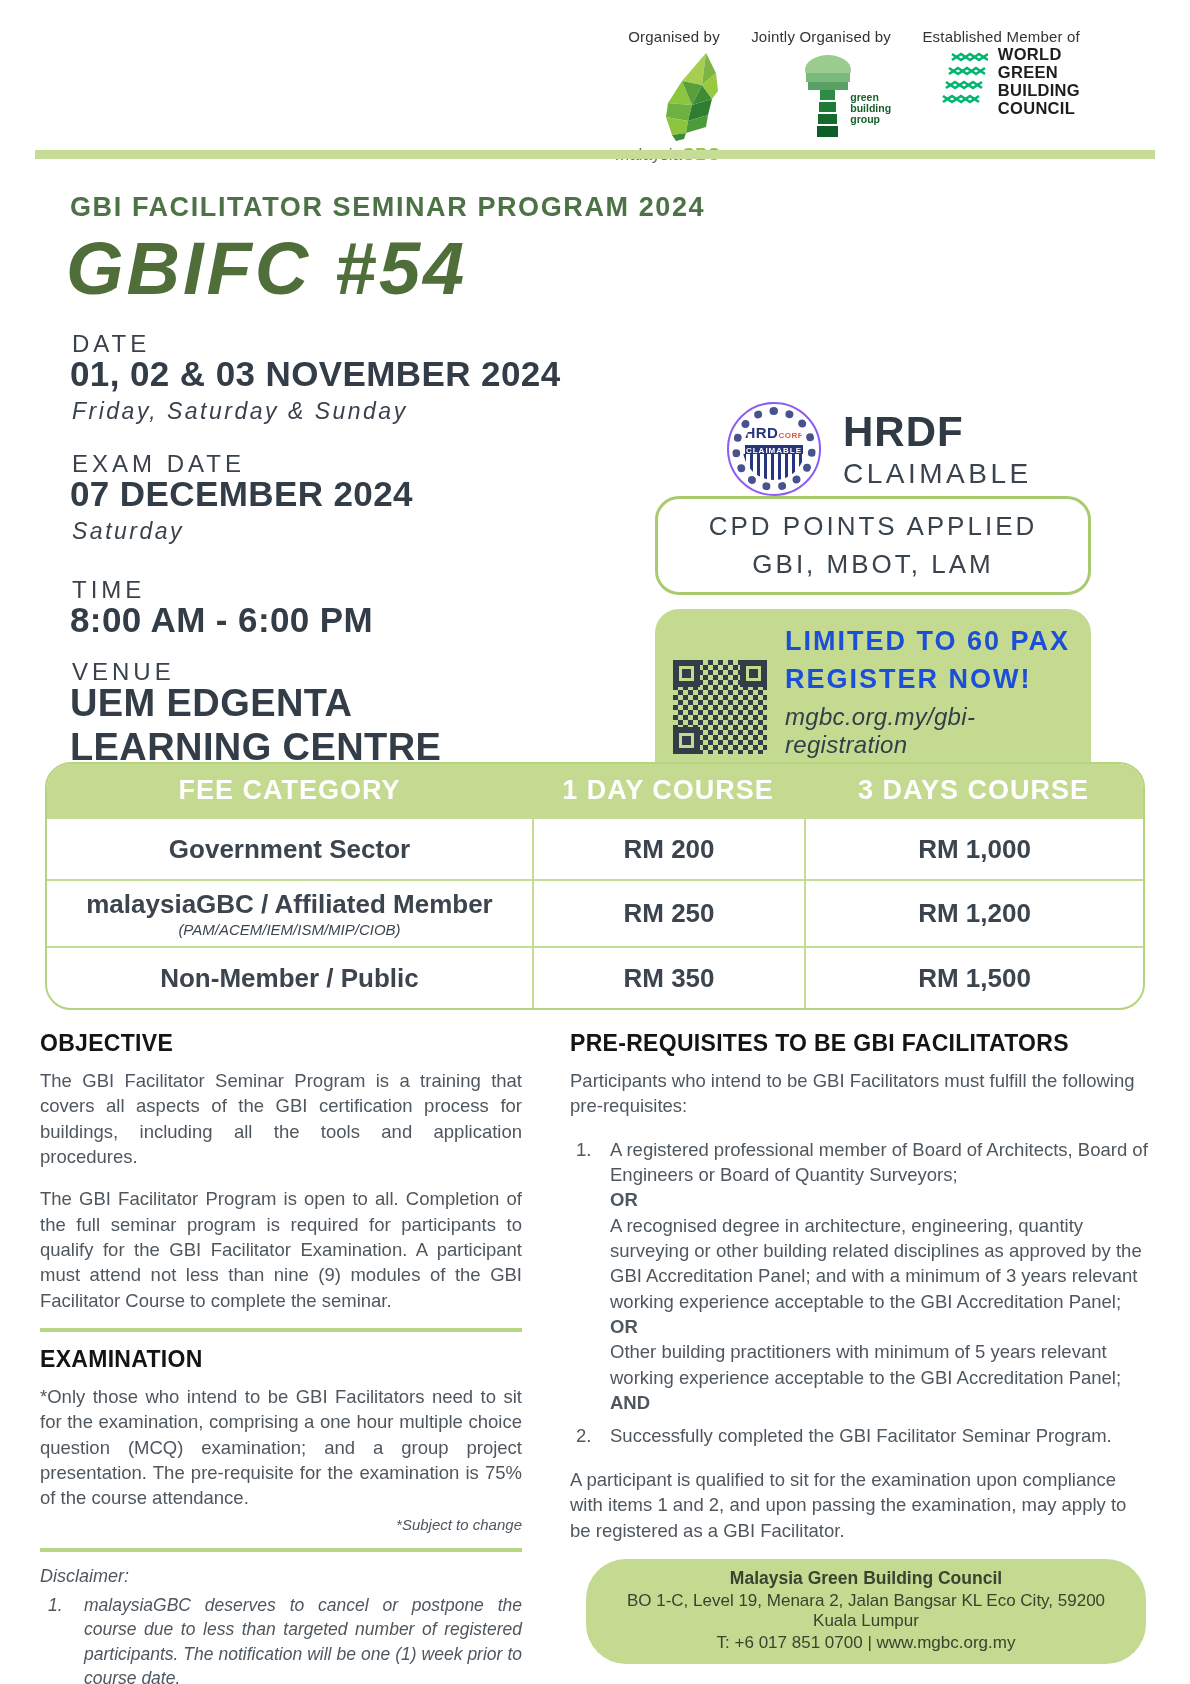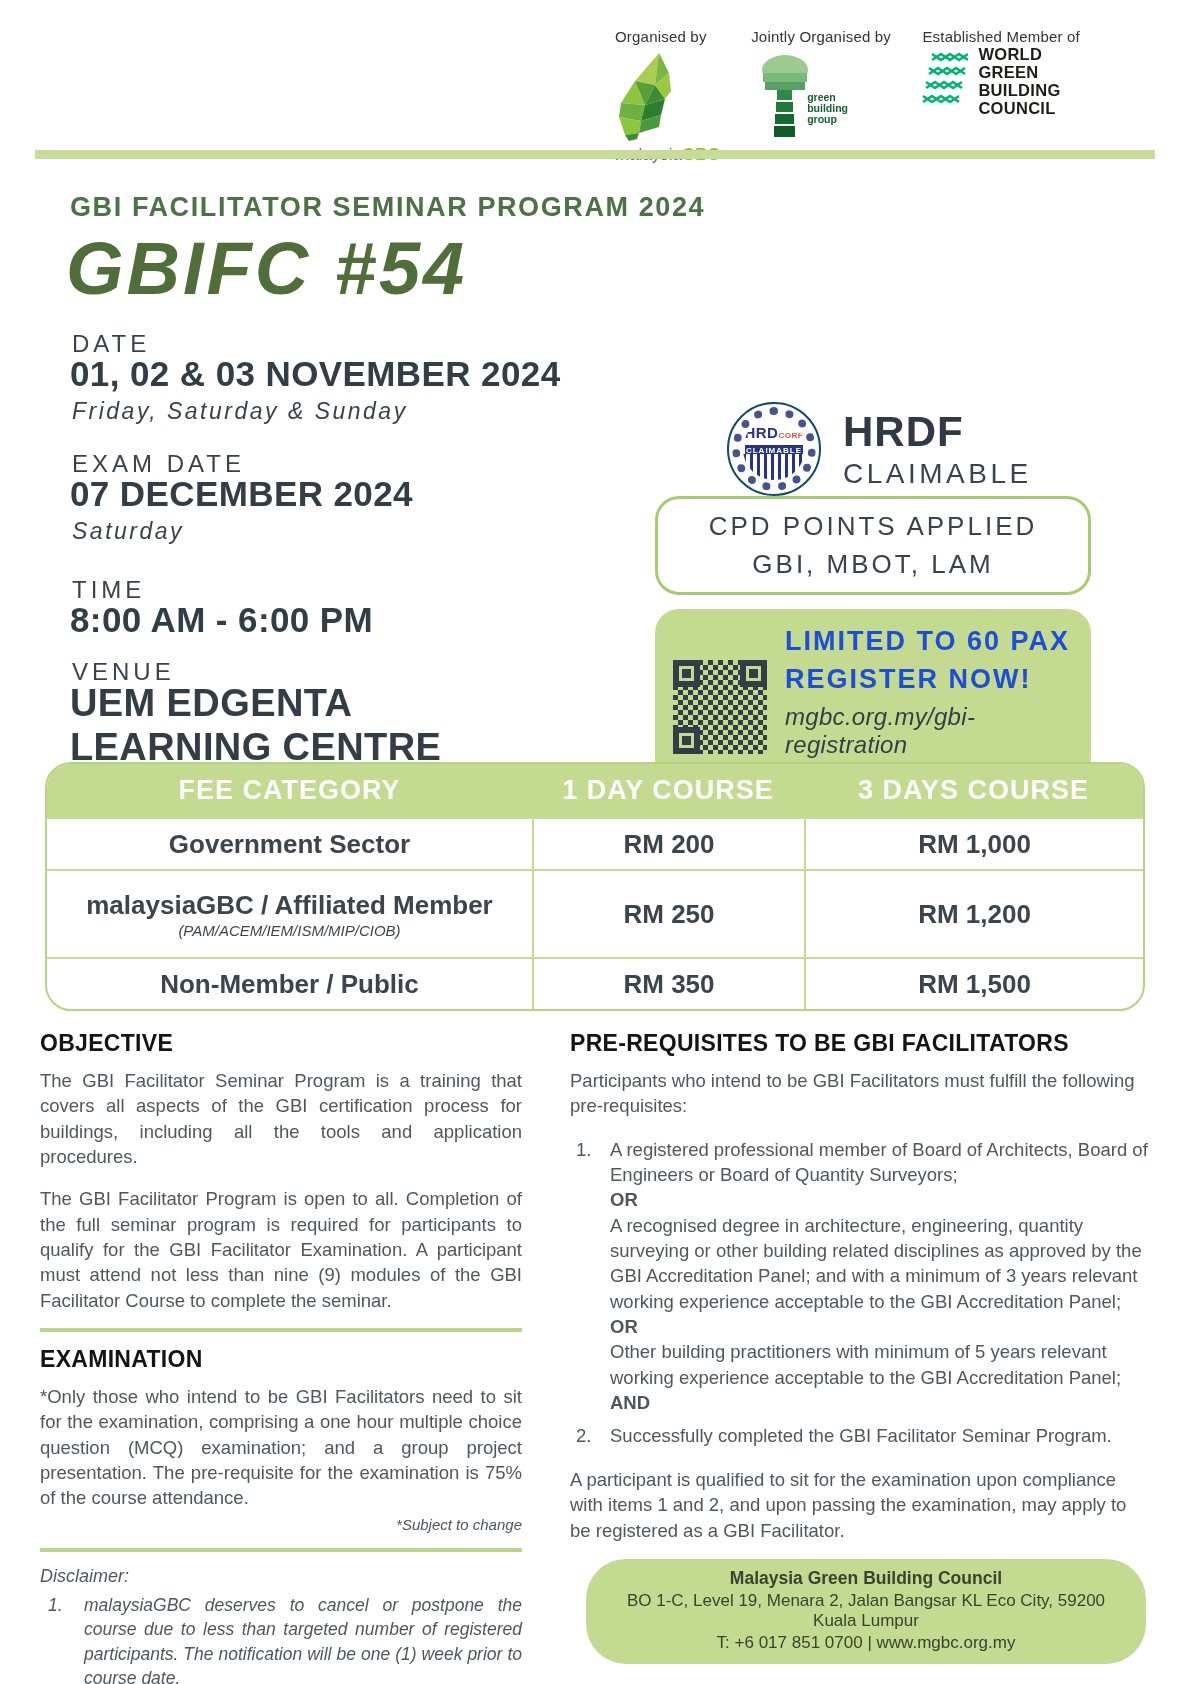--- a/index.html
+++ b/index.html
@@ -4,21 +4,21 @@
 <style>
   * { margin:0; padding:0; box-sizing:border-box; }
   html,body { background:#ffffff; }
   .page {
     position:relative; width:1190px; height:1684px; background:#ffffff;
     font-family:"Liberation Sans", sans-serif; color:#333d47; overflow:hidden;
   }
 
   
   .logos { position:absolute; top:28px; left:615px; width:465px; display:flex; justify-content:space-between; }
-  .logo-block { display:flex; flex-direction:column; align-items:flex-start; }
+  .logo-block { display:flex; flex-direction:column; align-items:flex-end; }
   .logo-label { font-size:15px; font-weight:500; color:#333; letter-spacing:.2px; white-space:nowrap; }
   .leaf-wrap { margin-top:6px; height:92px; display:flex; align-items:flex-end; }
   .mgbc-text { font-size:17px; margin-top:2px; color:#6d6e71; font-weight:500; }
   .mgbc-text b { color:#8cc63f; font-weight:800; }
   .tree-wrap { margin-top:8px; display:flex; align-items:flex-end; }
   .gbi-words { font-size:10.5px; font-weight:800; color:#155f2a; line-height:1.05; margin-left:-16px; margin-bottom:14px; }
   .wgbc-wrap { display:flex; align-items:center; gap:10px; }
   .wgbc-text { font-size:16.5px; font-weight:800; color:#1d1d1b; line-height:1.1; letter-spacing:.3px; }
 
   
@@ -29,21 +29,21 @@
   .gbifc { position:absolute; left:66px; top:226px; font-size:74px; font-weight:800; font-style:italic; color:#506e3a; letter-spacing:3px; }
   .lbl { position:absolute; left:72px; font-size:24px; font-weight:500; color:#39424c; letter-spacing:4px; }
   .val { position:absolute; left:70px; font-size:35px; font-weight:800; color:#333d47; letter-spacing:.4px; }
   .sub { position:absolute; left:72px; font-size:23px; font-style:italic; color:#39424c; letter-spacing:2.5px; }
   .venue-val { font-size:38px; }
   .venue-link { position:absolute; left:70px; top:772px; font-size:21px; font-style:italic; color:#39424c; letter-spacing:.8px; }
 
   
   .promo { position:absolute; left:655px; top:402px; width:436px; }
   .hrdf-row { display:flex; align-items:center; gap:22px; margin-left:72px; }
-  .hrd-badge { width:94px; height:94px; border-radius:50%; border:2px solid #0c4a6e; position:relative; background:#fff; flex:0 0 auto; display:flex; align-items:center; justify-content:center; }
+  .hrd-badge { width:94px; height:94px; border-radius:50%; border:2px solid #8b5cf6; position:relative; background:#fff; flex:0 0 auto; display:flex; align-items:center; justify-content:center; }
   .hrd-badge::before { content:""; position:absolute; inset:3px; border-radius:50%; border:8px dotted #27357c; opacity:.85; }
   .hrd-inner { width:62px; height:62px; border-radius:50%; overflow:hidden; background:#fff; position:relative; }
   .hrd-stripes { position:absolute; left:0; right:0; bottom:0; height:26px; background:repeating-linear-gradient(90deg,#27357c 0 3px,#ffffff 3px 7px); }
   .hrd-top { position:absolute; top:6px; left:0; right:0; text-align:center; font-weight:800; font-size:15px; color:#27357c; letter-spacing:.5px; }
   .hrd-top b { font-size:8px; color:#e8542e; }
   .hrd-bar { position:absolute; top:27px; left:2px; right:2px; background:#27357c; color:#fff; font-size:8px; font-weight:700; text-align:center; letter-spacing:1px; padding:1px 0; }
   .hrdf-title { font-size:42px; font-weight:800; color:#2f3a44; letter-spacing:1px; }
   .hrdf-sub { font-size:28px; font-weight:400; color:#3a444e; letter-spacing:3.5px; margin-top:2px; }
   .cpd-box { border:3px solid #a9cb70; border-radius:24px; padding:12px 6px; text-align:center; }
   .cpd-line { font-size:26px; color:#39434d; letter-spacing:3px; }
@@ -63,22 +63,22 @@
 
   
   .fee-table { position:absolute; left:45px; top:762px; width:1100px; border:2px solid #b6d37e; border-radius:26px; overflow:hidden; background:#fff; }
   .ft-row { display:grid; grid-template-columns:485px 272px 1fr; }
   .ft-head { background:#c3da90; }
   .ft-head .ft-cell { color:#ffffff; font-weight:700; font-size:27px; letter-spacing:1px; height:53px; }
   .ft-cell { display:flex; flex-direction:column; align-items:center; justify-content:center; text-align:center; }
   .ft-body .ft-row { border-top:2px solid #c4dc93; }
   .ft-body .ft-cell { border-left:2px solid #c4dc93; font-size:26px; font-weight:700; color:#3c454e; }
   .ft-body .ft-cell:first-child { border-left:none; }
-  .ft-r1 .ft-cell, .ft-r3 .ft-cell { height:50px; }
-  .ft-r2 .ft-cell { height:86px; }
+  .ft-r1 .ft-cell, .ft-r3 .ft-cell { height:60px; }
+  .ft-r2 .ft-cell { height:65px; }
   .ft-sub { font-size:15px; font-style:italic; font-weight:400; color:#3c454e; margin-top:1px; }
 
   
   .cols { position:absolute; left:40px; top:1030px; width:1110px; display:flex; gap:48px; }
   .col-left { width:482px; }
   .col-right { width:580px; }
   .sec-h { font-size:23px; font-weight:700; color:#141414; letter-spacing:.3px; margin-bottom:11px; }
   .body-p { font-size:18.5px; line-height:1.37; color:#4f575e; text-align:justify; }
   .col-right .body-p { text-align:left; }
   .body-p + .body-p { margin-top:17px; }

